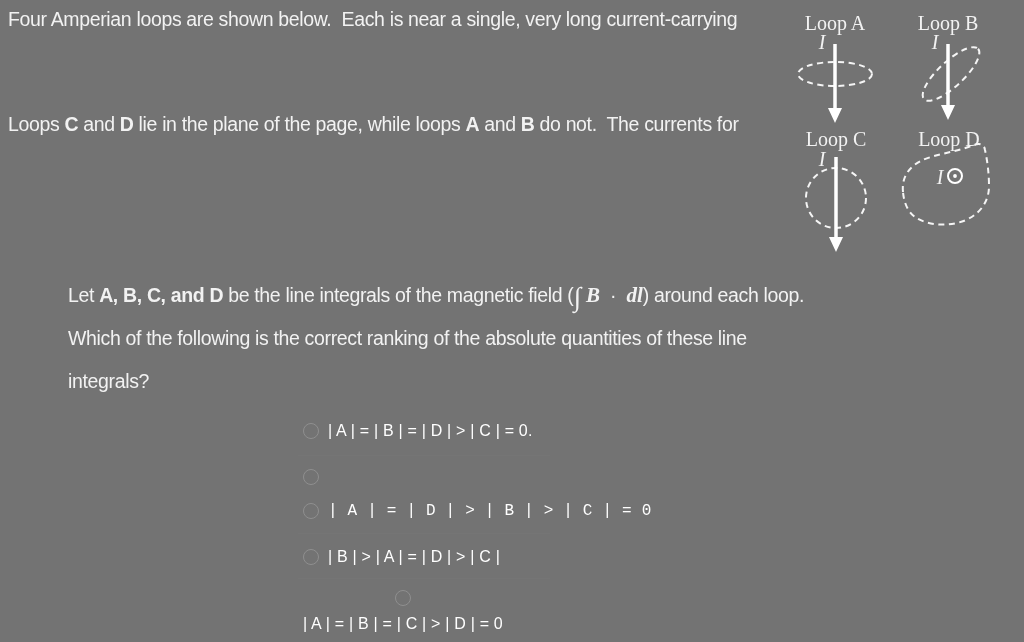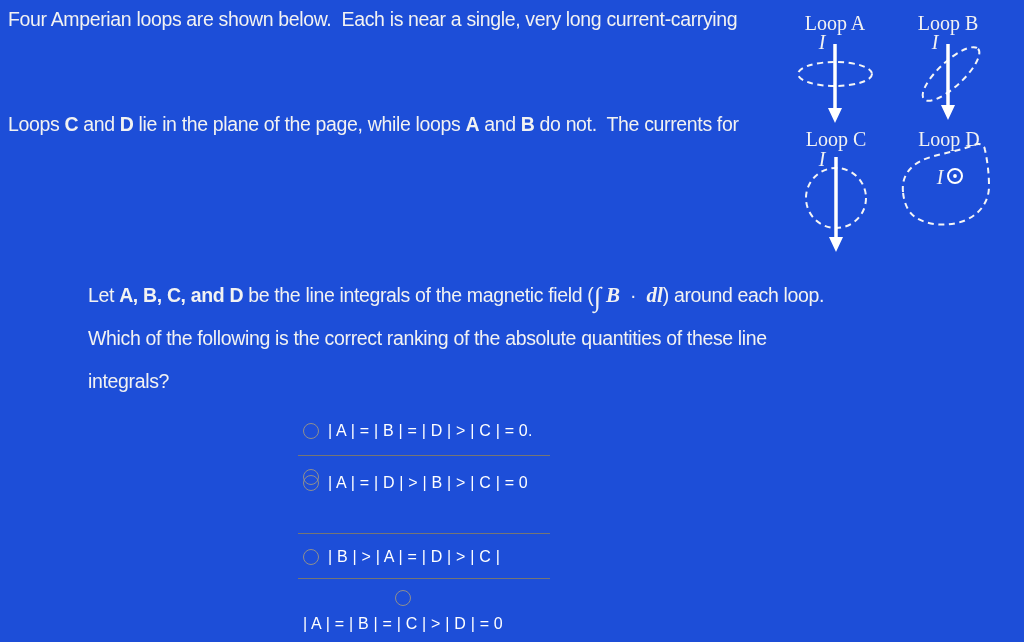--- a/index.html
+++ b/index.html
@@ -1,20 +1,20 @@
 <!DOCTYPE html>
 <html><head>
 <meta charset="utf-8">
 <style>
   html, body { margin: 0; padding: 0; background: #000; }
   .canvas {
     position: relative;
     width: 1024px;
     height: 642px;
-    background: #1d4ed8;
+    background: #737373;
     overflow: hidden;
     font-family: "Liberation Sans", sans-serif;
     color: #f5f5f5;
   }
   .textblock { position: absolute; }
   .line {
     white-space: pre;
     font-size: 19.5px;
     letter-spacing: -0.35px;
     line-height: 43px;
@@ -93,36 +93,36 @@
 <div class="canvas">
 
   <div class="textblock" style="left:8px; top:-2px;">
     <div class="line"><span>Four Amperian loops are shown below.  Each is near a single, very long current-carrying</span></div>
   </div>
 
   <div class="textblock" style="left:8px; top:103px;">
     <div class="line"><span>Loops </span><span class="seg-b">C</span><span> and </span><span class="seg-b">D</span><span> lie in the plane of the page, while loops </span><span class="seg-b">A</span><span> and </span><span class="seg-b">B</span><span> do not.  The currents for</span></div>
   </div>
 
-  <div class="textblock" style="left:68px; top:274px;margin-left:20px;">
+  <div class="textblock" style="left:68px; top:274px;">
     <div class="line"><span>Let </span><span class="seg-b">A, B, C, and D</span><span> be the line integrals of the magnetic field (</span><span class="seg-int">∫</span><span> </span><span class="seg-math">B</span><span>  ·  </span><span class="seg-math">dl</span><span>) around each loop.</span></div>
     <div class="line"><span>Which of the following is the correct ranking of the absolute quantities of these line</span></div>
     <div class="line"><span>integrals?</span></div>
   </div>
 
   <div class="option-row" style="top:420px;">
     <span class="radio"></span>
     <span class="option-label">| A | = | B | = | D | &gt; | C | = 0.</span>
   </div>
   <div class="divider" style="top:455px;"></div>
 
   <div class="option-row" style="top:466px;">
     <span class="radio"></span>
   </div>
-  <div class="option-row" style="top:472px;">
+  <div class="option-row" style="top:500px;font-family:Liberation Mono, monospace;">
     <span class="radio"></span>
     <span class="option-label">| A | = | D | &gt; | B | &gt; | C | = 0</span>
   </div>
   <div class="divider" style="top:533px;"></div>
 
   <div class="option-row" style="top:546px;">
     <span class="radio"></span>
     <span class="option-label">| B | &gt; | A | = | D | &gt; | C |</span>
   </div>
   <div class="divider" style="top:578px;"></div>

